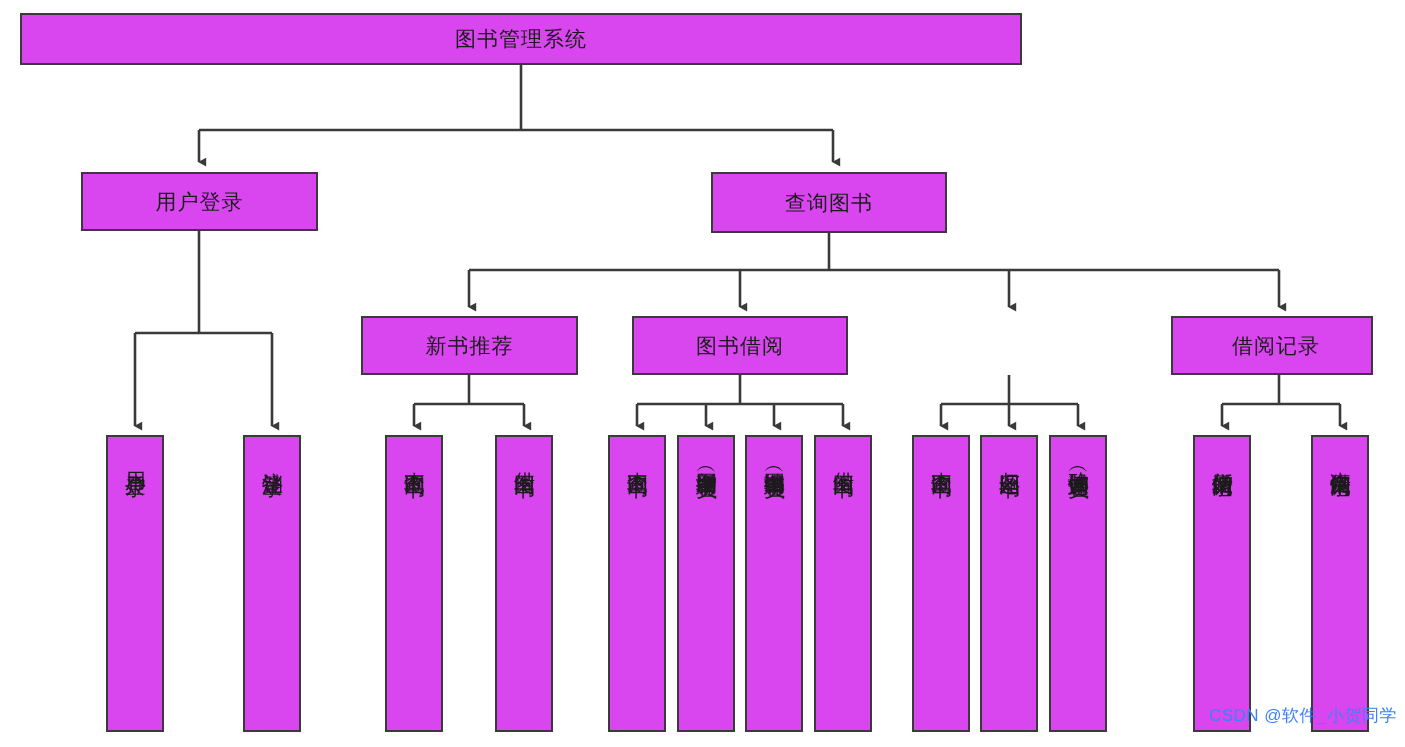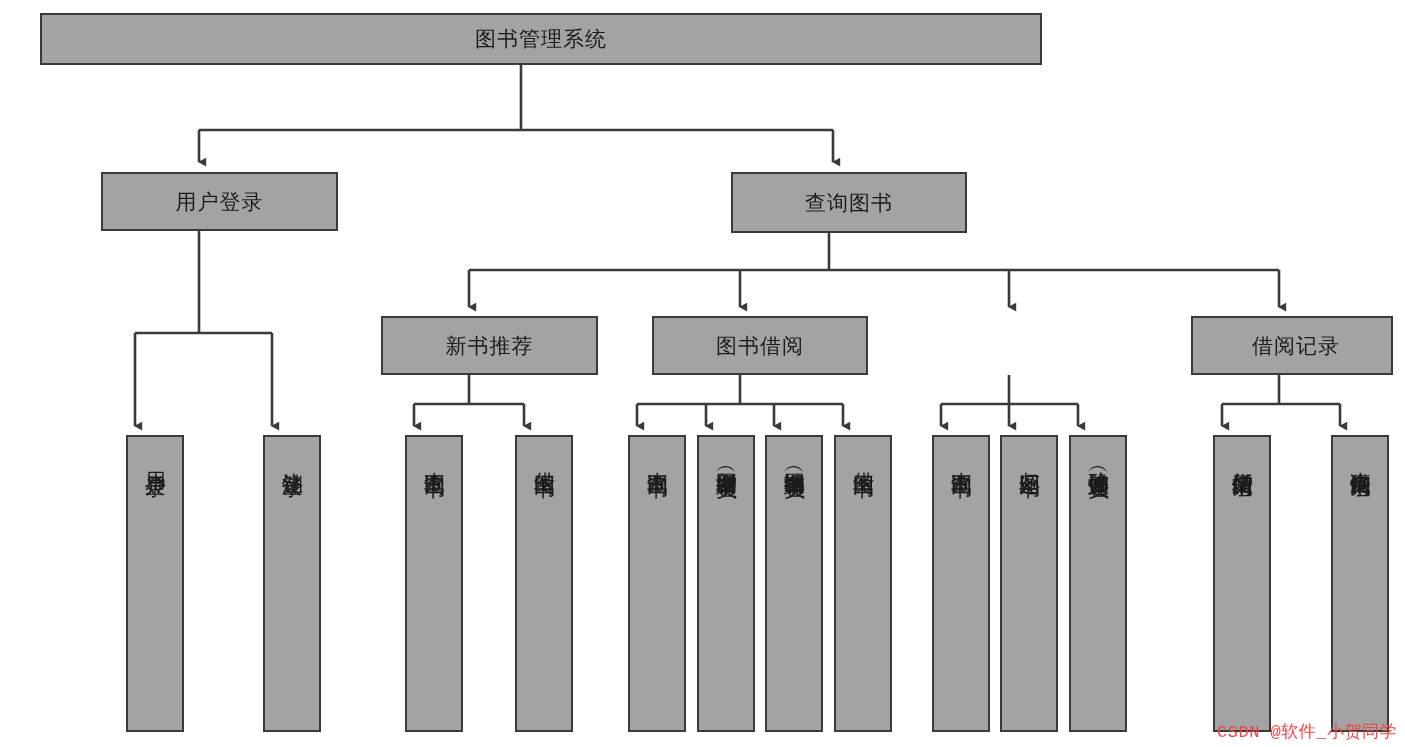--- a/index.html
+++ b/index.html
@@ -20,27 +20,26 @@
   #edges {
     position: absolute;
     left: 0;
     top: 0;
     width: 1405px;
     height: 747px;
   }
   .node {
     position: absolute;
     box-sizing: border-box;
-    background: #a3a3a3;
+    background: #d946ef;
     border: 2.5px solid #3a3a3a;
     display: flex;
     align-items: center;
     justify-content: center;
     color: #1b1b1b;
-    margin-left: 20px;
   }
   .node.horiz {
     font-size: 21px;
     letter-spacing: 1px;
     line-height: 1.2;
   }
   .node.vert {
     align-items: flex-start;
     justify-content: center;
     padding-top: 18px;
@@ -53,27 +52,26 @@
     letter-spacing: 2px;
     white-space: nowrap;
     color: #1b1b1b;
   }
   .node.vert.tall .vlabel {
     letter-spacing: 1px;
   }
   #watermark {
     position: absolute;
     right: 8px;
-    bottom: 4px;
+    bottom: 20px;
     font-size: 17px;
-    color: #ef4444;
+    color: #3b82f6;
     letter-spacing: 0.5px;
     white-space: nowrap;
     pointer-events: none;
-    font-family: Liberation Mono, monospace;
   }
 </style>
 </head>
 <body>
 
 <div id="canvas">
 
   <svg id="edges" viewBox="0 0 1405 747" xmlns="http://www.w3.org/2000/svg">
     <defs>
       <marker id="arrow" markerWidth="10" markerHeight="10" refX="4.6" refY="7.6" orient="auto" markerUnits="userSpaceOnUse">

